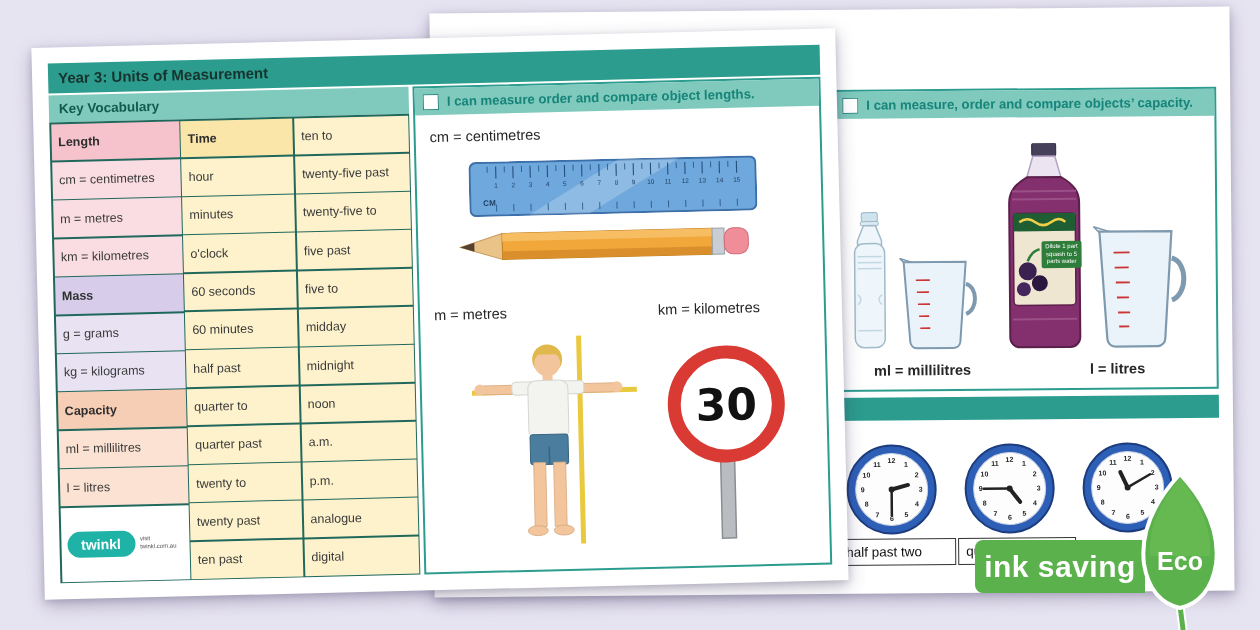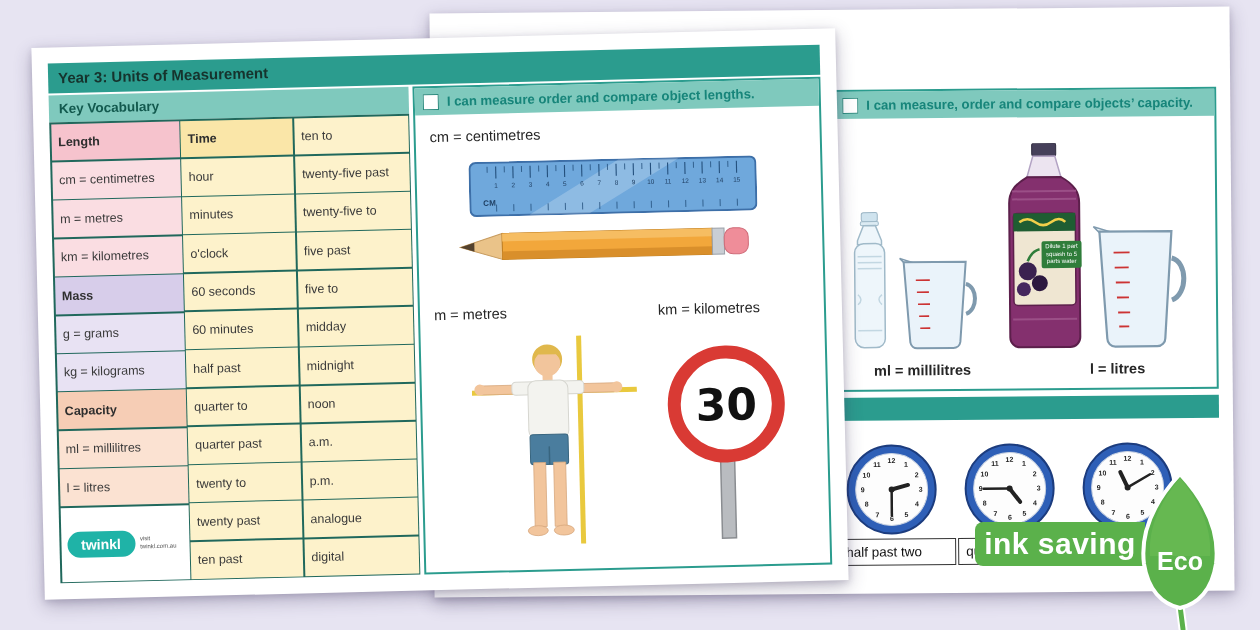--- a/index.html
+++ b/index.html
@@ -56,21 +56,21 @@
   .l-label{left:216px;width:130px;}
   .bp-divider{position:absolute;left:16px;top:388px;width:770px;height:23px;background:#2b9c8e;}
   .clock{position:absolute;width:92px;height:92px;top:434px;}
   .clock.k0{left:412px;}.clock.k1{left:530px;}.clock.k2{left:648px;}
   .clock-caption{position:absolute;top:529px;height:27px;width:118px;border:1.5px solid #333;background:#fff;box-sizing:border-box;
     display:flex;align-items:center;padding-left:7px;font-size:13.5px;color:#111;white-space:nowrap;overflow:hidden;}
   .cap0{left:404px;}.cap1{left:524px;}
 
   
   .badge{position:absolute;z-index:30;}
-  .badge-rect{position:absolute;left:975px;top:522px;width:170px;height:44px;background:#5bb14b;border-radius:8px 0 0 8px;
+  .badge-rect{position:absolute;left:975px;top:540px;width:170px;height:53px;background:#5bb14b;border-radius:8px 0 0 8px;
     color:#fff;font-size:30px;font-weight:600;display:flex;align-items:center;justify-content:center;letter-spacing:.5px;}
   .leaf-svg{position:absolute;left:1128px;top:468px;}
 </style>
 </head>
 <body>
 
 <div class="canvas">
 
   <div class="page back">
 

